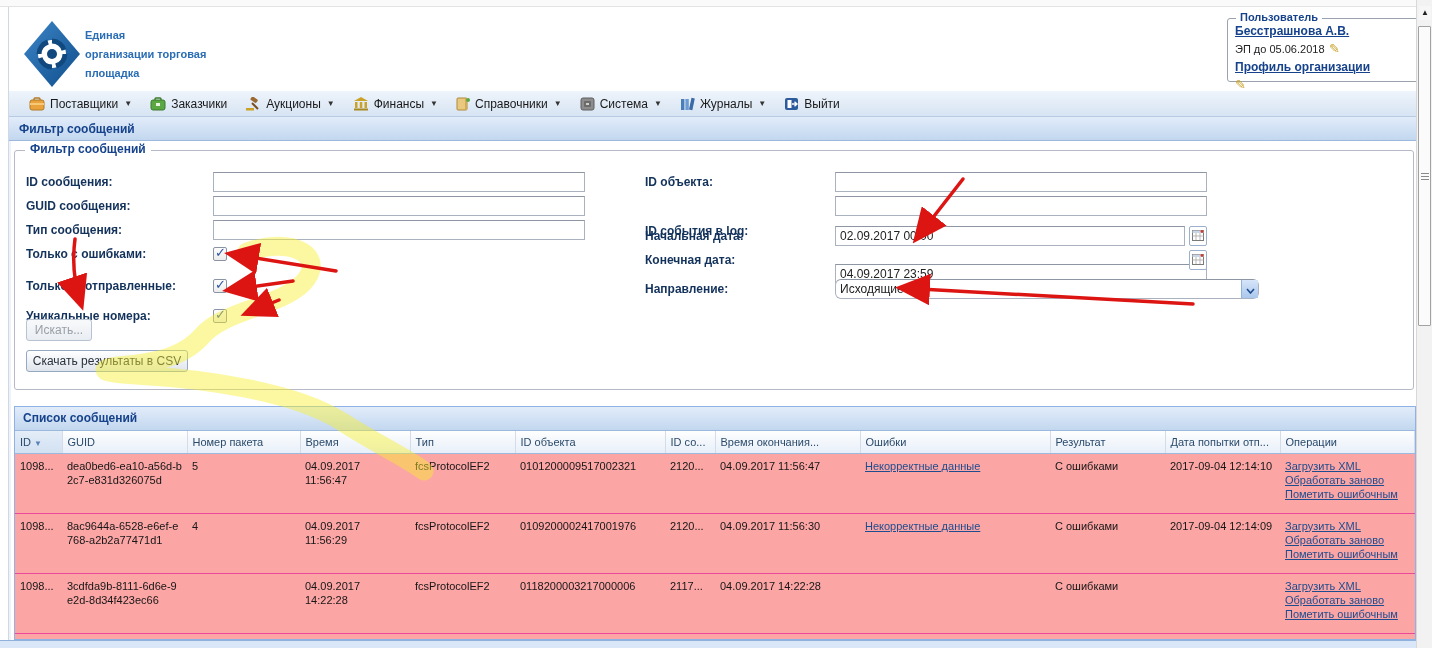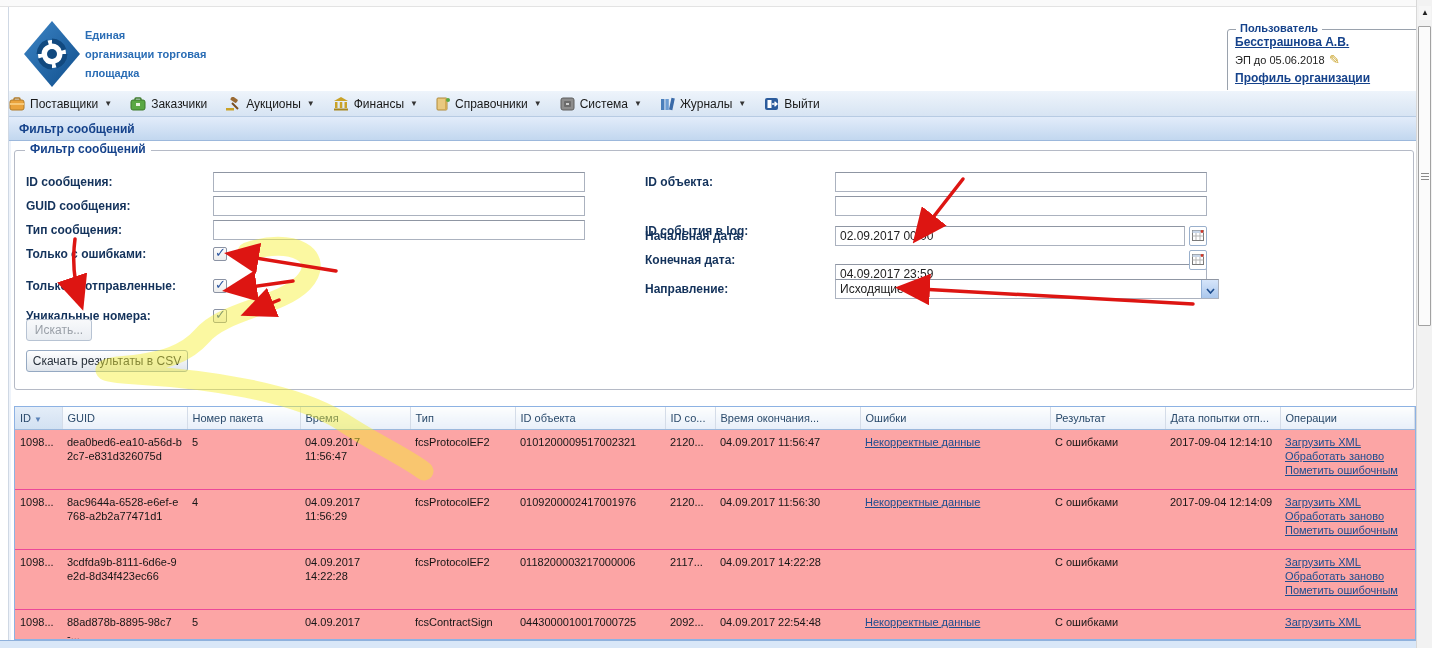--- a/index.html
+++ b/index.html
@@ -16,30 +16,30 @@
   .vscroll { position:absolute; right:0; top:0; width:16px; height:648px; background:#f2f2f2; border-left:1px solid #d8d8d8; }
   .vscroll .btn-up { position:absolute; top:6px; left:2px; width:12px; height:14px; background:#f6f6f6; color:#222; font-size:8px; line-height:14px; text-align:center; }
   .vscroll .thumb { position:absolute; top:26px; left:1px; width:13px; height:300px; background:#fbfbfb; border:1px solid #a2a2a2; border-radius:1px; }
   .vscroll .grip { position:absolute; left:2px; top:146px; width:8px; height:8px;
     background:repeating-linear-gradient(#8a8a8a 0 1px, transparent 1px 3px); }
 
   
   .header-band { position:absolute; left:9px; top:7px; width:1407px; height:83px; background:#fff; }
   .logo-mark { position:absolute; left:14px; top:13px; }
   .logo-text { position:absolute; left:76px; top:19px; color:#2a6db5; font-weight:bold; font-size:11px; line-height:19px; }
-  .user-box { position:absolute; left:1218px; top:11px; width:198px; height:64px; border:1px solid #9aa2ad; border-radius:3px; padding:2px 7px 2px 7px; background:#fff;margin-top:11px; }
+  .user-box { position:absolute; left:1218px; top:11px; width:198px; height:64px; border:1px solid #9aa2ad; border-radius:3px; padding:2px 7px 2px 7px; background:#fff; }
   .user-box .legend { position:absolute; left:8px; top:-8px; background:#fff; padding:0 4px; font-size:11px; font-weight:bold; color:#15428b; }
   .user-box a, .ulink { color:#15428b; font-weight:bold; text-decoration:underline; font-size:12px; cursor:pointer; }
   .user-box .cert { font-size:11px; color:#222; }
   .pencil { color:#c9a227; font-size:13px; }
 
   
   .menubar { position:absolute; left:9px; top:90px; width:1407px; height:27px;
     background:linear-gradient(#eef4fb,#d7e4f3); border-top:1px solid #fff; border-bottom:1px solid #b7cbe3;
-    display:flex; align-items:center; padding-left:0; gap:18px; }
+    display:flex; align-items:center; padding-left:20px; gap:18px; }
   .menu-item { display:flex; align-items:center; gap:5px; font-size:12px; color:#1a1a1a; cursor:pointer; }
   .menu-item svg { display:block; }
   .caret { font-size:8px; color:#333; margin-left:1px; }
 
   
   .page-titlebar { position:absolute; left:9px; top:117px; width:1407px; height:24px;
     background:linear-gradient(#e2ecfa,#c2d7ef); border-bottom:1px solid #9cb8dc;
     color:#15428b; font-weight:bold; font-size:12px; line-height:24px; padding-left:10px; }
 
   
@@ -250,31 +250,32 @@
           <rect x="0.5" y="1.5" width="11" height="10" fill="#fff" stroke="#7a7a7a"></rect>
           <rect x="0.5" y="1.5" width="11" height="2.5" fill="#c8d6e8"></rect>
           <line x1="4" y1="4" x2="4" y2="11" stroke="#b5b5b5"></line>
           <line x1="8" y1="4" x2="8" y2="11" stroke="#b5b5b5"></line>
           <line x1="0.5" y1="7" x2="11.5" y2="7" stroke="#b5b5b5"></line>
           <circle cx="10" cy="2.5" r="1.4" fill="#d23a2a"></circle>
         </svg>
     </button>
 
     <span class="flabel" style="left:630px; top:131px;">Направление:</span>
-    <div class="select" style="left:820px; top:128px; width:384px;">
+    <div class="select" style="left:820px; top:128px; width:424px;border-radius:6px;">
       <span class="sel-text">Исходящие</span>
       <span class="sel-btn">
         <svg width="9" height="6" viewBox="0 0 9 6" style="margin-top:6px;">
             <path d="M1 1 L4.5 5 L8 1" stroke="#1d4d8f" stroke-width="1.6" fill="none"></path>
           </svg>
       </span>
     </div>
   </div>
 
   <div class="grid-panel">
+    <div class="grid-titlebar">Список сообщений</div>
     <table class="grid">
       <colgroup>
         <col style="width:47px">
           <col style="width:125px">
           <col style="width:113px">
           <col style="width:110px">
         <col style="width:105px">
           <col style="width:150px">
           <col style="width:50px">
           <col style="width:145px">

